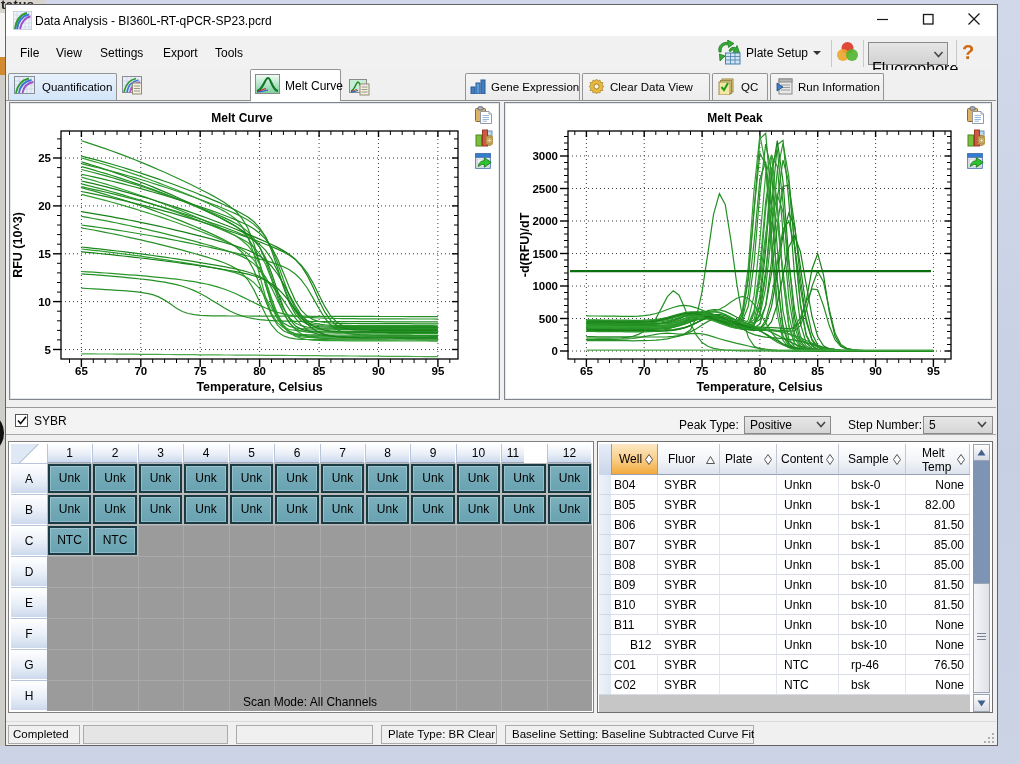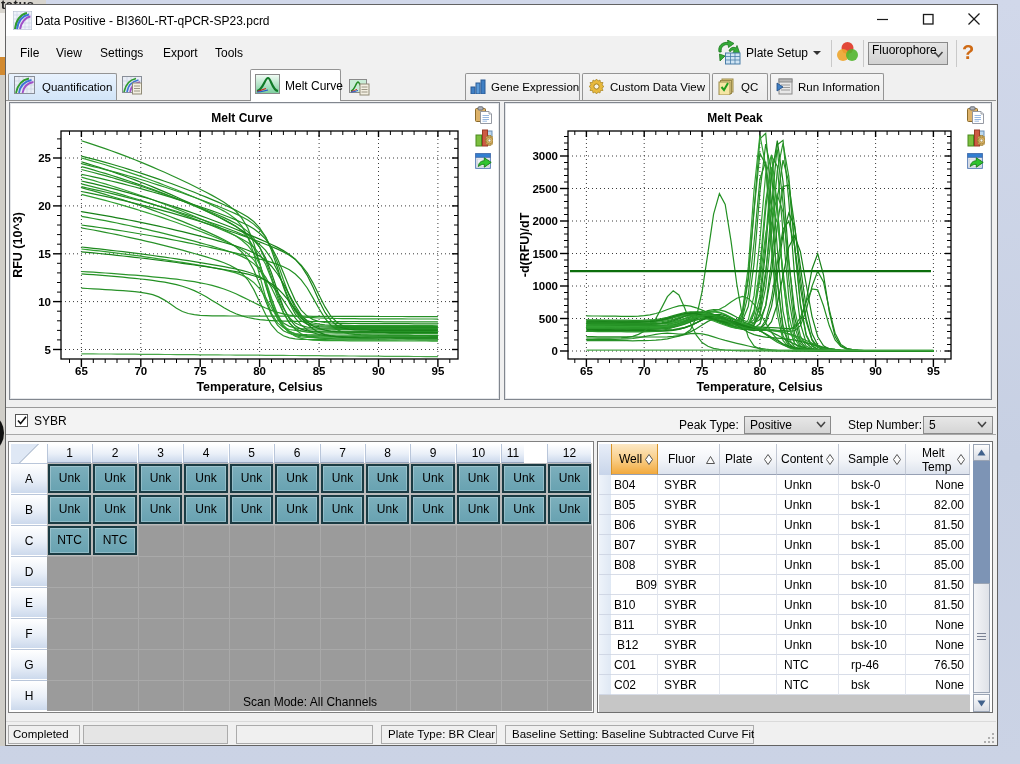--- a/index.html
+++ b/index.html
@@ -29,21 +29,21 @@
         <line x1="16" y1="0" x2="16" y2="19"></line>
   <line x1="0" y1="4" x2="19" y2="4"></line>
         <line x1="0" y1="8" x2="19" y2="8"></line>
         <line x1="0" y1="12" x2="19" y2="12"></line>
         <line x1="0" y1="16" x2="19" y2="16"></line>
  </g>
  <path d="M2,18 C3,10 6,4 14,2" fill="none" stroke="#2e9b2e" stroke-width="2"></path>
  <path d="M4,18 C5,11 9,5 16,3.5" fill="none" stroke="#3c74d4" stroke-width="2"></path>
  <path d="M7,18 C8,12 12,6.5 17.5,5.5" fill="none" stroke="#a050c8" stroke-width="2"></path>
 </svg>
-<div class="txt" style="left:35px;top:14px;font-size:12px">Data Positive - BI360L-RT-qPCR-SP23.pcrd</div>
+<div class="txt" style="left:35px;top:14px;font-size:12px">Data Analysis - BI360L-RT-qPCR-SP23.pcrd</div>
 <svg class="abs" style="left:872px;top:5px" width="124" height="31" viewBox="0 0 124 31">
  <line x1="5" y1="14.5" x2="16" y2="14.5" stroke="#1a1a1a" stroke-width="1.2"></line>
  <rect x="51.5" y="9.5" width="9.5" height="9.5" fill="none" stroke="#1a1a1a" stroke-width="1.3"></rect>
  <line x1="96.5" y1="8.5" x2="107.5" y2="19.5" stroke="#1a1a1a" stroke-width="1.3"></line>
  <line x1="107.5" y1="8.5" x2="96.5" y2="19.5" stroke="#1a1a1a" stroke-width="1.3"></line>
 </svg>
 
 <div class="abs" style="left:6px;top:36px;width:990px;height:34px;background:#f1f1f1"></div>
 <div class="txt" style="left:20px;top:46px">File</div>
 <div class="txt" style="left:56px;top:46px">View</div>
@@ -68,21 +68,21 @@
       <path d="M1,1 L5,5 9,1 z" fill="#333"></path>
     </svg>
 <div class="sep" style="left:831px;top:40px;height:27px"></div>
 <svg class="abs" style="left:836px;top:41px" width="23" height="22" viewBox="0 0 23 22">
  <circle cx="11.5" cy="7" r="6" fill="#e03e2e" opacity="0.95"></circle>
  <circle cx="7" cy="14" r="6" fill="#eda52c" opacity="0.9"></circle>
  <circle cx="16" cy="14" r="6" fill="#52b52e" opacity="0.9"></circle>
 </svg>
 <div class="sep" style="left:863px;top:40px;height:27px"></div>
 <div class="abs" style="left:868px;top:42px;width:80px;height:23px;background:linear-gradient(#e5e5e5,#d2d2d2);border:1px solid #8a8a8a"></div>
-<div class="txt" style="left:872px;top:43px;font-size:12px">Fluorophore</div>
+<div class="txt" style="left:872px;top:60px;font-size:16px">Fluorophore</div>
 <svg class="abs" style="left:933px;top:51px" width="11" height="7" viewBox="0 0 11 7">
       <path d="M1.5,1 L5.5,5.5 9.5,1" fill="none" stroke="#444" stroke-width="1.5"></path>
     </svg>
 <div class="sep" style="left:956px;top:40px;height:27px"></div>
 <div class="txt" style="left:962px;top:41px;font-size:20px;font-weight:bold;color:#cf6a14">?</div>
 
 <div class="abs" style="left:6px;top:70px;width:990px;height:31px;background:#f0f0f0"></div>
 <div class="abs" style="left:6px;top:100px;width:990px;height:1px;background:#8f8f8f"></div>
 </div>
 <style>
@@ -90,21 +90,21 @@
 .tab .lab{position:absolute;font-size:11.5px;color:#000;top:7px;white-space:nowrap}
 </style>
 <div id="page2" style="position:absolute;left:0;top:0;width:1020px;height:764px">
 <div class="tab" style="left:8px;width:109px;background:linear-gradient(#e8f2fd,#d2e5f8)">
       <span class="lab" style="left:33px">Quantification</span>
     </div>
 <div class="tab" style="left:465px;width:115px">
       <span class="lab" style="left:25px">Gene Expression</span>
     </div>
 <div class="tab" style="left:582px;width:128px">
-      <span class="lab" style="left:27px">Custom Data View</span>
+      <span class="lab" style="left:27px">Clear Data View</span>
     </div>
 <div class="tab" style="left:712px;width:56px">
       <span class="lab" style="left:28px">QC</span>
     </div>
 <div class="tab" style="left:770px;width:114px">
       <span class="lab" style="left:27px">Run Information</span>
     </div>
 <div class="tab" style="left:250px;width:91px;top:69px;height:32px;background:#fff;z-index:3">
       <span class="lab" style="left:34px;top:9px;font-size:12px">Melt Curve</span>
     </div>
@@ -763,21 +763,21 @@
 <div class="abs" style="left:720px;top:475px;width:57px;height:20px;background:#fff;border-right:1px solid #e2e6ee;border-bottom:1px solid #d8dde8;font-size:12px;line-height:20px;text-align:left;padding-left:6px;"></div>
 <div class="abs" style="left:777px;top:475px;width:62px;height:20px;background:#fff;border-right:1px solid #e2e6ee;border-bottom:1px solid #d8dde8;font-size:12px;line-height:20px;text-align:left;padding-left:7px;">Unkn</div>
 <div class="abs" style="left:839px;top:475px;width:67px;height:20px;background:#fff;border-right:1px solid #e2e6ee;border-bottom:1px solid #d8dde8;font-size:12px;line-height:20px;text-align:left;padding-left:12px;">bsk-0</div>
 <div class="abs" style="left:906px;top:475px;width:64px;height:20px;background:#fff;border-right:1px solid #e2e6ee;border-bottom:1px solid #d8dde8;font-size:12px;line-height:20px;text-align:right;padding-right:5px;">None</div>
 <div class="abs" style="left:599px;top:495px;width:12px;height:20px;background:linear-gradient(90deg,#eef3fa,#dfe8f4);border-bottom:1px solid #d0d7e5"></div>
 <div class="abs" style="left:611px;top:495px;width:47px;height:20px;background:#fff;border-right:1px solid #e2e6ee;border-bottom:1px solid #d8dde8;font-size:12px;line-height:20px;text-align:left;padding-left:3px;">B05</div>
 <div class="abs" style="left:658px;top:495px;width:62px;height:20px;background:#fff;border-right:1px solid #e2e6ee;border-bottom:1px solid #d8dde8;font-size:12px;line-height:20px;text-align:left;padding-left:6px;">SYBR</div>
 <div class="abs" style="left:720px;top:495px;width:57px;height:20px;background:#fff;border-right:1px solid #e2e6ee;border-bottom:1px solid #d8dde8;font-size:12px;line-height:20px;text-align:left;padding-left:6px;"></div>
 <div class="abs" style="left:777px;top:495px;width:62px;height:20px;background:#fff;border-right:1px solid #e2e6ee;border-bottom:1px solid #d8dde8;font-size:12px;line-height:20px;text-align:left;padding-left:7px;">Unkn</div>
 <div class="abs" style="left:839px;top:495px;width:67px;height:20px;background:#fff;border-right:1px solid #e2e6ee;border-bottom:1px solid #d8dde8;font-size:12px;line-height:20px;text-align:left;padding-left:12px;">bsk-1</div>
-<div class="abs" style="left:906px;top:495px;width:64px;height:20px;background:#fff;border-right:1px solid #e2e6ee;border-bottom:1px solid #d8dde8;font-size:12px;line-height:20px;text-align:right;padding-right:5px;">82.00</div>
+<div class="abs" style="left:906px;top:495px;width:64px;height:20px;background:#fff;border-right:1px solid #e2e6ee;border-bottom:1px solid #d8dde8;font-size:12px;line-height:20px;text-align:right;padding-right:14px;">82.00</div>
 <div class="abs" style="left:599px;top:515px;width:12px;height:20px;background:linear-gradient(90deg,#eef3fa,#dfe8f4);border-bottom:1px solid #d0d7e5"></div>
 <div class="abs" style="left:611px;top:515px;width:47px;height:20px;background:#fff;border-right:1px solid #e2e6ee;border-bottom:1px solid #d8dde8;font-size:12px;line-height:20px;text-align:left;padding-left:3px;">B06</div>
 <div class="abs" style="left:658px;top:515px;width:62px;height:20px;background:#fff;border-right:1px solid #e2e6ee;border-bottom:1px solid #d8dde8;font-size:12px;line-height:20px;text-align:left;padding-left:6px;">SYBR</div>
 <div class="abs" style="left:720px;top:515px;width:57px;height:20px;background:#fff;border-right:1px solid #e2e6ee;border-bottom:1px solid #d8dde8;font-size:12px;line-height:20px;text-align:left;padding-left:6px;"></div>
 <div class="abs" style="left:777px;top:515px;width:62px;height:20px;background:#fff;border-right:1px solid #e2e6ee;border-bottom:1px solid #d8dde8;font-size:12px;line-height:20px;text-align:left;padding-left:7px;">Unkn</div>
 <div class="abs" style="left:839px;top:515px;width:67px;height:20px;background:#fff;border-right:1px solid #e2e6ee;border-bottom:1px solid #d8dde8;font-size:12px;line-height:20px;text-align:left;padding-left:12px;">bsk-1</div>
 <div class="abs" style="left:906px;top:515px;width:64px;height:20px;background:#fff;border-right:1px solid #e2e6ee;border-bottom:1px solid #d8dde8;font-size:12px;line-height:20px;text-align:right;padding-right:5px;">81.50</div>
 <div class="abs" style="left:599px;top:535px;width:12px;height:20px;background:linear-gradient(90deg,#eef3fa,#dfe8f4);border-bottom:1px solid #d0d7e5"></div>
 <div class="abs" style="left:611px;top:535px;width:47px;height:20px;background:#fff;border-right:1px solid #e2e6ee;border-bottom:1px solid #d8dde8;font-size:12px;line-height:20px;text-align:left;padding-left:3px;">B07</div>
 <div class="abs" style="left:658px;top:535px;width:62px;height:20px;background:#fff;border-right:1px solid #e2e6ee;border-bottom:1px solid #d8dde8;font-size:12px;line-height:20px;text-align:left;padding-left:6px;">SYBR</div>
@@ -786,42 +786,42 @@
 <div class="abs" style="left:839px;top:535px;width:67px;height:20px;background:#fff;border-right:1px solid #e2e6ee;border-bottom:1px solid #d8dde8;font-size:12px;line-height:20px;text-align:left;padding-left:12px;">bsk-1</div>
 <div class="abs" style="left:906px;top:535px;width:64px;height:20px;background:#fff;border-right:1px solid #e2e6ee;border-bottom:1px solid #d8dde8;font-size:12px;line-height:20px;text-align:right;padding-right:5px;">85.00</div>
 <div class="abs" style="left:599px;top:555px;width:12px;height:20px;background:linear-gradient(90deg,#eef3fa,#dfe8f4);border-bottom:1px solid #d0d7e5"></div>
 <div class="abs" style="left:611px;top:555px;width:47px;height:20px;background:#fff;border-right:1px solid #e2e6ee;border-bottom:1px solid #d8dde8;font-size:12px;line-height:20px;text-align:left;padding-left:3px;">B08</div>
 <div class="abs" style="left:658px;top:555px;width:62px;height:20px;background:#fff;border-right:1px solid #e2e6ee;border-bottom:1px solid #d8dde8;font-size:12px;line-height:20px;text-align:left;padding-left:6px;">SYBR</div>
 <div class="abs" style="left:720px;top:555px;width:57px;height:20px;background:#fff;border-right:1px solid #e2e6ee;border-bottom:1px solid #d8dde8;font-size:12px;line-height:20px;text-align:left;padding-left:6px;"></div>
 <div class="abs" style="left:777px;top:555px;width:62px;height:20px;background:#fff;border-right:1px solid #e2e6ee;border-bottom:1px solid #d8dde8;font-size:12px;line-height:20px;text-align:left;padding-left:7px;">Unkn</div>
 <div class="abs" style="left:839px;top:555px;width:67px;height:20px;background:#fff;border-right:1px solid #e2e6ee;border-bottom:1px solid #d8dde8;font-size:12px;line-height:20px;text-align:left;padding-left:12px;">bsk-1</div>
 <div class="abs" style="left:906px;top:555px;width:64px;height:20px;background:#fff;border-right:1px solid #e2e6ee;border-bottom:1px solid #d8dde8;font-size:12px;line-height:20px;text-align:right;padding-right:5px;">85.00</div>
 <div class="abs" style="left:599px;top:575px;width:12px;height:20px;background:linear-gradient(90deg,#eef3fa,#dfe8f4);border-bottom:1px solid #d0d7e5"></div>
-<div class="abs" style="left:611px;top:575px;width:47px;height:20px;background:#fff;border-right:1px solid #e2e6ee;border-bottom:1px solid #d8dde8;font-size:12px;line-height:20px;text-align:right;padding-left:3px;">B09</div>
+<div class="abs" style="left:611px;top:575px;width:47px;height:20px;background:#fff;border-right:1px solid #e2e6ee;border-bottom:1px solid #d8dde8;font-size:12px;line-height:20px;text-align:left;padding-left:3px;">B09</div>
 <div class="abs" style="left:658px;top:575px;width:62px;height:20px;background:#fff;border-right:1px solid #e2e6ee;border-bottom:1px solid #d8dde8;font-size:12px;line-height:20px;text-align:left;padding-left:6px;">SYBR</div>
 <div class="abs" style="left:720px;top:575px;width:57px;height:20px;background:#fff;border-right:1px solid #e2e6ee;border-bottom:1px solid #d8dde8;font-size:12px;line-height:20px;text-align:left;padding-left:6px;"></div>
 <div class="abs" style="left:777px;top:575px;width:62px;height:20px;background:#fff;border-right:1px solid #e2e6ee;border-bottom:1px solid #d8dde8;font-size:12px;line-height:20px;text-align:left;padding-left:7px;">Unkn</div>
 <div class="abs" style="left:839px;top:575px;width:67px;height:20px;background:#fff;border-right:1px solid #e2e6ee;border-bottom:1px solid #d8dde8;font-size:12px;line-height:20px;text-align:left;padding-left:12px;">bsk-10</div>
 <div class="abs" style="left:906px;top:575px;width:64px;height:20px;background:#fff;border-right:1px solid #e2e6ee;border-bottom:1px solid #d8dde8;font-size:12px;line-height:20px;text-align:right;padding-right:5px;">81.50</div>
 <div class="abs" style="left:599px;top:595px;width:12px;height:20px;background:linear-gradient(90deg,#eef3fa,#dfe8f4);border-bottom:1px solid #d0d7e5"></div>
 <div class="abs" style="left:611px;top:595px;width:47px;height:20px;background:#fff;border-right:1px solid #e2e6ee;border-bottom:1px solid #d8dde8;font-size:12px;line-height:20px;text-align:left;padding-left:3px;">B10</div>
 <div class="abs" style="left:658px;top:595px;width:62px;height:20px;background:#fff;border-right:1px solid #e2e6ee;border-bottom:1px solid #d8dde8;font-size:12px;line-height:20px;text-align:left;padding-left:6px;">SYBR</div>
 <div class="abs" style="left:720px;top:595px;width:57px;height:20px;background:#fff;border-right:1px solid #e2e6ee;border-bottom:1px solid #d8dde8;font-size:12px;line-height:20px;text-align:left;padding-left:6px;"></div>
 <div class="abs" style="left:777px;top:595px;width:62px;height:20px;background:#fff;border-right:1px solid #e2e6ee;border-bottom:1px solid #d8dde8;font-size:12px;line-height:20px;text-align:left;padding-left:7px;">Unkn</div>
 <div class="abs" style="left:839px;top:595px;width:67px;height:20px;background:#fff;border-right:1px solid #e2e6ee;border-bottom:1px solid #d8dde8;font-size:12px;line-height:20px;text-align:left;padding-left:12px;">bsk-10</div>
 <div class="abs" style="left:906px;top:595px;width:64px;height:20px;background:#fff;border-right:1px solid #e2e6ee;border-bottom:1px solid #d8dde8;font-size:12px;line-height:20px;text-align:right;padding-right:5px;">81.50</div>
 <div class="abs" style="left:599px;top:615px;width:12px;height:20px;background:linear-gradient(90deg,#eef3fa,#dfe8f4);border-bottom:1px solid #d0d7e5"></div>
 <div class="abs" style="left:611px;top:615px;width:47px;height:20px;background:#fff;border-right:1px solid #e2e6ee;border-bottom:1px solid #d8dde8;font-size:12px;line-height:20px;text-align:left;padding-left:3px;">B11</div>
 <div class="abs" style="left:658px;top:615px;width:62px;height:20px;background:#fff;border-right:1px solid #e2e6ee;border-bottom:1px solid #d8dde8;font-size:12px;line-height:20px;text-align:left;padding-left:6px;">SYBR</div>
 <div class="abs" style="left:720px;top:615px;width:57px;height:20px;background:#fff;border-right:1px solid #e2e6ee;border-bottom:1px solid #d8dde8;font-size:12px;line-height:20px;text-align:left;padding-left:6px;"></div>
 <div class="abs" style="left:777px;top:615px;width:62px;height:20px;background:#fff;border-right:1px solid #e2e6ee;border-bottom:1px solid #d8dde8;font-size:12px;line-height:20px;text-align:left;padding-left:7px;">Unkn</div>
 <div class="abs" style="left:839px;top:615px;width:67px;height:20px;background:#fff;border-right:1px solid #e2e6ee;border-bottom:1px solid #d8dde8;font-size:12px;line-height:20px;text-align:left;padding-left:12px;">bsk-10</div>
 <div class="abs" style="left:906px;top:615px;width:64px;height:20px;background:#fff;border-right:1px solid #e2e6ee;border-bottom:1px solid #d8dde8;font-size:12px;line-height:20px;text-align:right;padding-right:5px;">None</div>
 <div class="abs" style="left:599px;top:635px;width:12px;height:20px;background:linear-gradient(90deg,#eef3fa,#dfe8f4);border-bottom:1px solid #d0d7e5"></div>
-<div class="abs" style="left:611px;top:635px;width:56px;height:20px;background:#fff;border-right:1px solid #e2e6ee;border-bottom:1px solid #d8dde8;font-size:12px;line-height:20px;text-align:left;padding-left:6px;">B12</div>
+<div class="abs" style="left:611px;top:635px;width:56px;height:20px;background:#fff;border-right:1px solid #e2e6ee;border-bottom:1px solid #d8dde8;font-size:12px;line-height:20px;text-align:left;padding-left:19px;">B12</div>
 <div class="abs" style="left:658px;top:635px;width:62px;height:20px;background:#fff;border-right:1px solid #e2e6ee;border-bottom:1px solid #d8dde8;font-size:12px;line-height:20px;text-align:left;padding-left:6px;">SYBR</div>
 <div class="abs" style="left:720px;top:635px;width:57px;height:20px;background:#fff;border-right:1px solid #e2e6ee;border-bottom:1px solid #d8dde8;font-size:12px;line-height:20px;text-align:left;padding-left:6px;"></div>
 <div class="abs" style="left:777px;top:635px;width:62px;height:20px;background:#fff;border-right:1px solid #e2e6ee;border-bottom:1px solid #d8dde8;font-size:12px;line-height:20px;text-align:left;padding-left:7px;">Unkn</div>
 <div class="abs" style="left:839px;top:635px;width:67px;height:20px;background:#fff;border-right:1px solid #e2e6ee;border-bottom:1px solid #d8dde8;font-size:12px;line-height:20px;text-align:left;padding-left:12px;">bsk-10</div>
 <div class="abs" style="left:906px;top:635px;width:64px;height:20px;background:#fff;border-right:1px solid #e2e6ee;border-bottom:1px solid #d8dde8;font-size:12px;line-height:20px;text-align:right;padding-right:5px;">None</div>
 <div class="abs" style="left:599px;top:655px;width:12px;height:20px;background:linear-gradient(90deg,#eef3fa,#dfe8f4);border-bottom:1px solid #d0d7e5"></div>
 <div class="abs" style="left:611px;top:655px;width:47px;height:20px;background:#fff;border-right:1px solid #e2e6ee;border-bottom:1px solid #d8dde8;font-size:12px;line-height:20px;text-align:left;padding-left:3px;">C01</div>
 <div class="abs" style="left:658px;top:655px;width:62px;height:20px;background:#fff;border-right:1px solid #e2e6ee;border-bottom:1px solid #d8dde8;font-size:12px;line-height:20px;text-align:left;padding-left:6px;">SYBR</div>
 <div class="abs" style="left:720px;top:655px;width:57px;height:20px;background:#fff;border-right:1px solid #e2e6ee;border-bottom:1px solid #d8dde8;font-size:12px;line-height:20px;text-align:left;padding-left:6px;"></div>
 <div class="abs" style="left:777px;top:655px;width:62px;height:20px;background:#fff;border-right:1px solid #e2e6ee;border-bottom:1px solid #d8dde8;font-size:12px;line-height:20px;text-align:left;padding-left:7px;">NTC</div>

